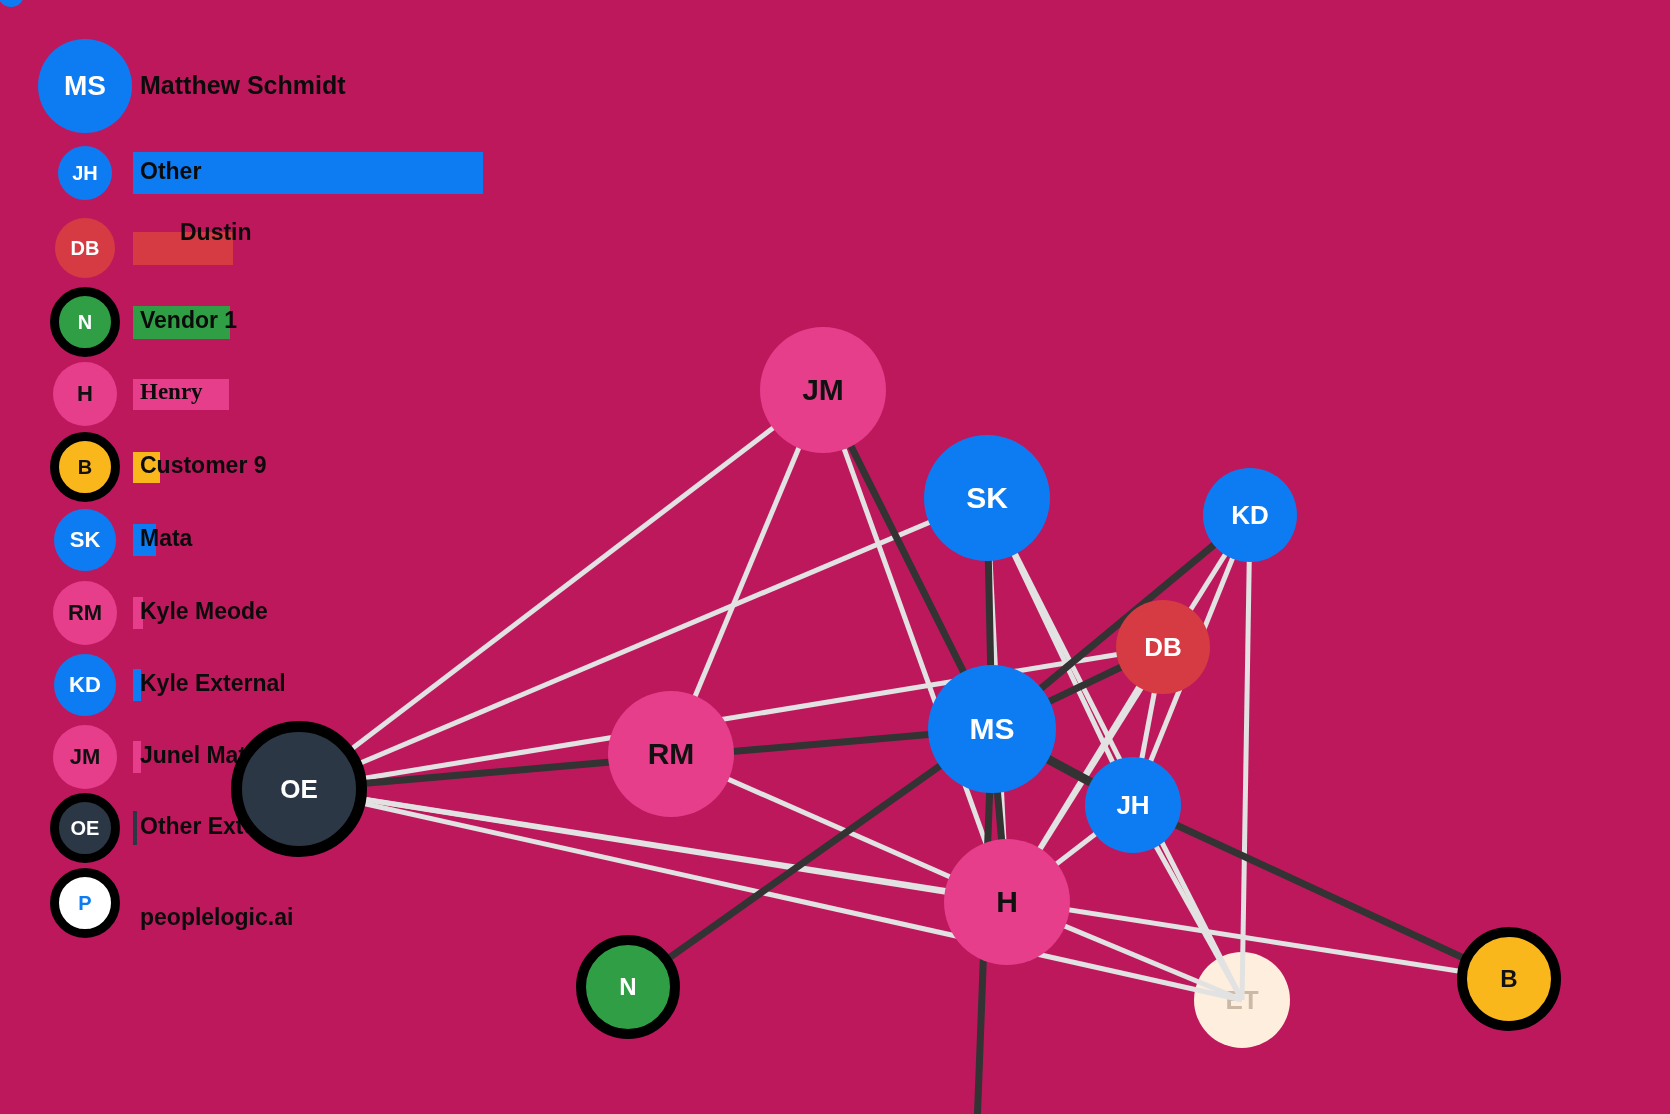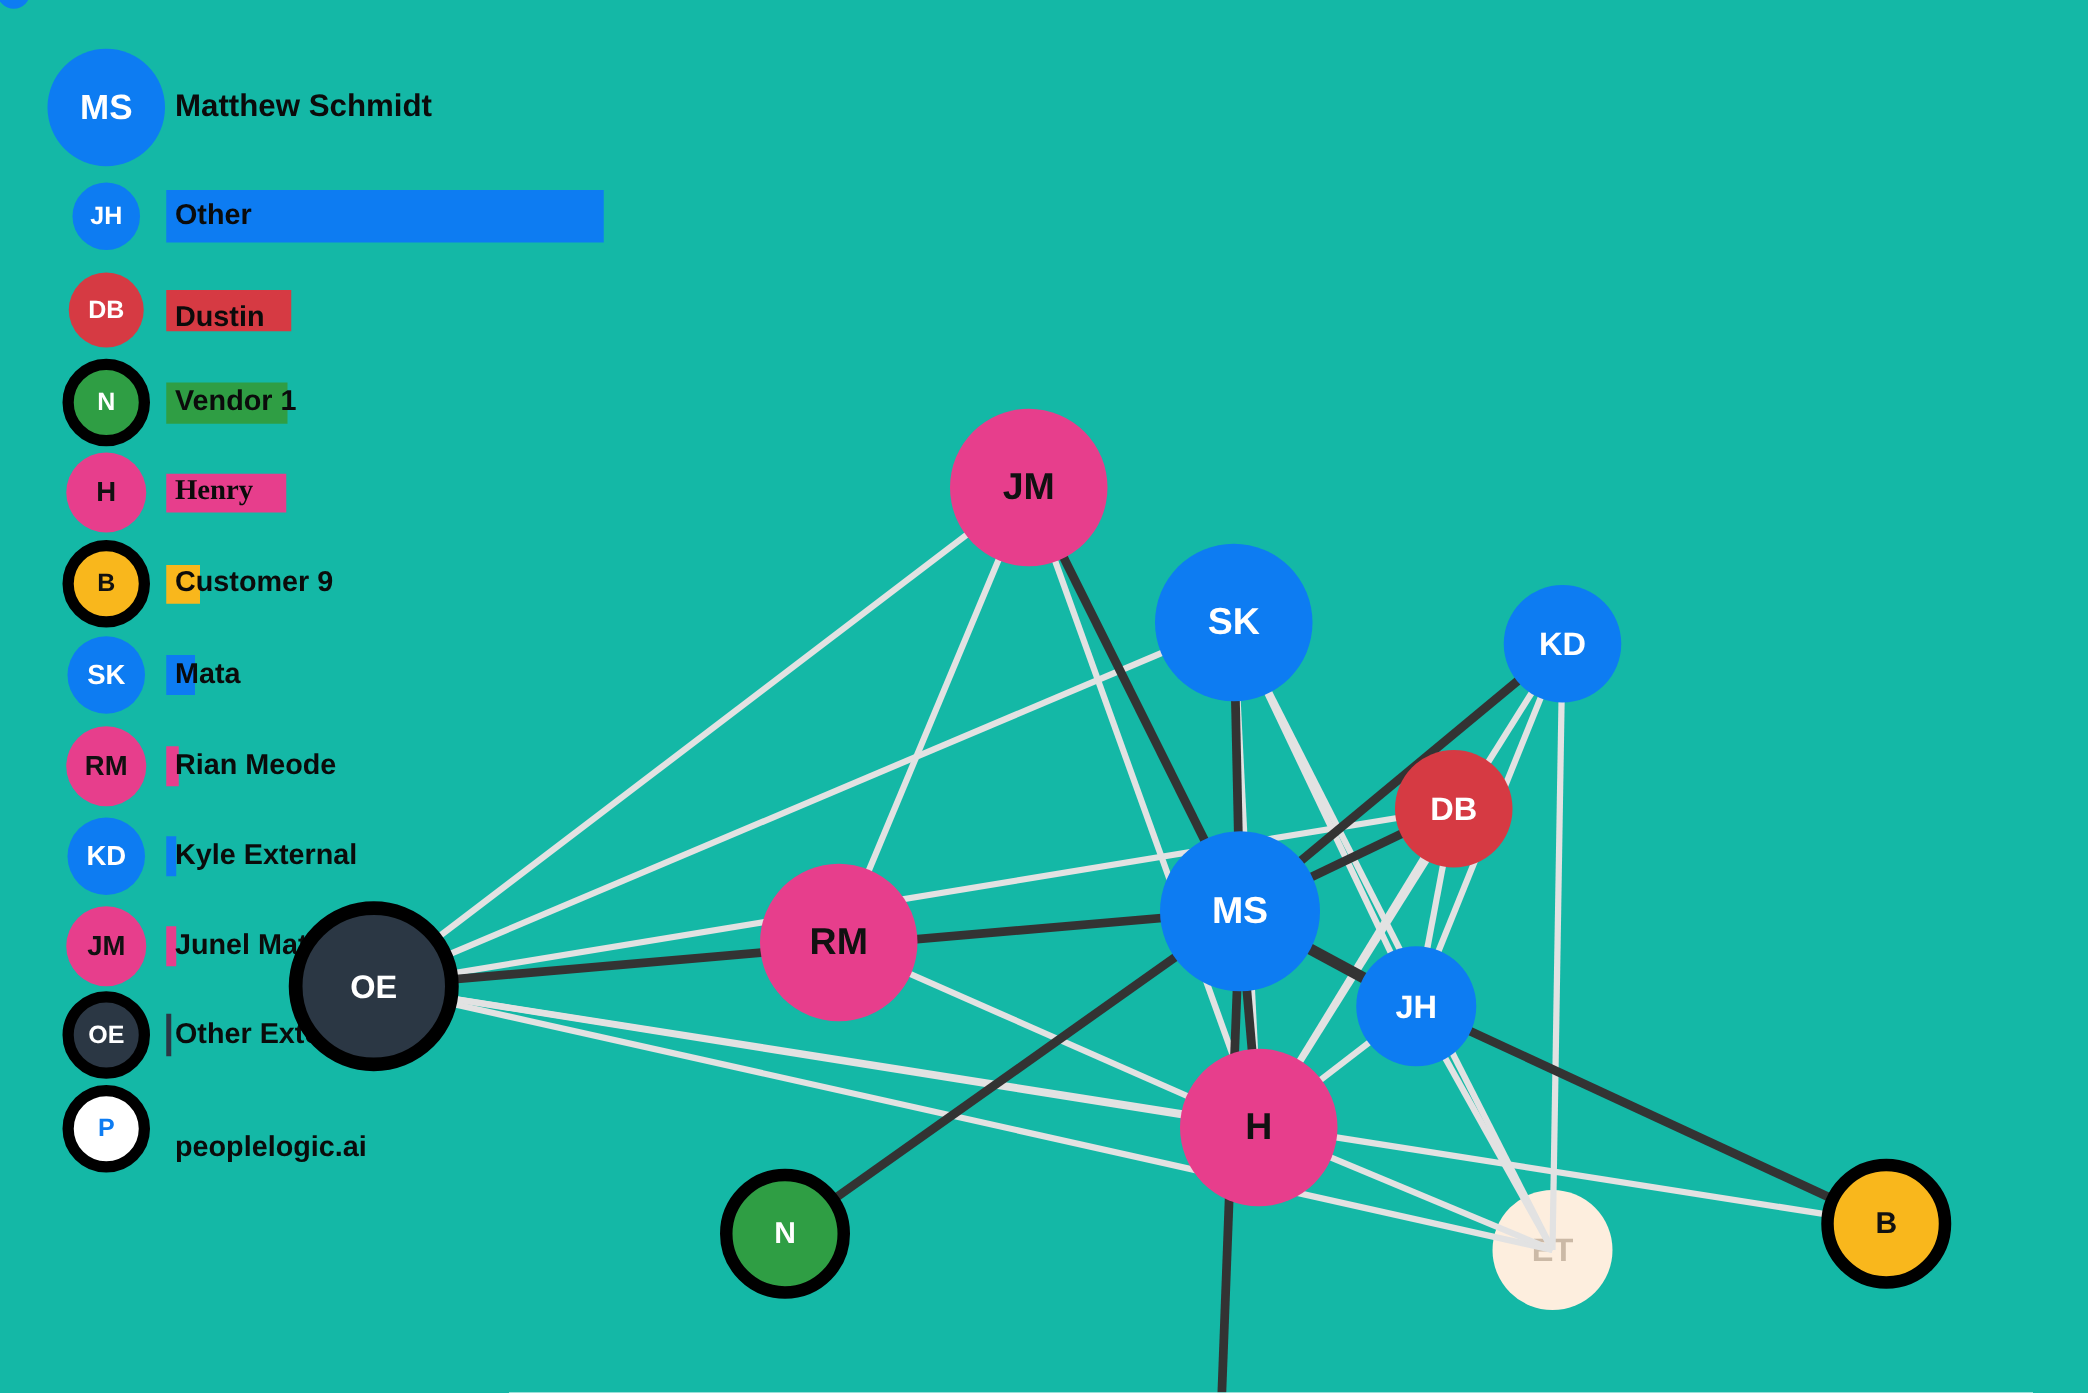--- a/index.html
+++ b/index.html
@@ -1,16 +1,16 @@
 <!DOCTYPE html>
 <html><head>
 <meta charset="utf-8">
 <style>
   html,body{margin:0;padding:0;background:#fff;}
-  #stage{position:relative;width:1670px;height:1114px;overflow:hidden;background:#14b8a6;
+  #stage{position:relative;width:1670px;height:1114px;overflow:hidden;background:#be185d;
          font-family:"Liberation Sans",sans-serif;}
   
   #legend{position:absolute;left:0;top:0;width:520px;height:1114px;z-index:1;}
   .legend-row{position:absolute;left:0;width:520px;}
   .avatar{position:absolute;border-radius:50%;text-align:center;font-weight:bold;
           box-sizing:content-box;}
   .legend-bar{position:absolute;}
   .legend-name{position:absolute;left:140px;font-weight:bold;color:#0b0b0b;white-space:nowrap;}
   
   #edges{position:absolute;left:0;top:0;z-index:3;}
@@ -30,21 +30,21 @@
         <span class="legend-name" style="top: 71px; font-size: 25px;">Matthew Schmidt</span>
       </div>
       <div class="legend-row" style="top: 0px;">
         <div class="avatar" style="left: 58px; top: 146px; width: 54px; height: 54px; background: rgb(13, 124, 242); color: rgb(255, 255, 255); line-height: 54px; font-size: 20px;"><span>JH</span></div>
         <div class="legend-bar" style="left: 133px; top: 152px; width: 350px; height: 42px; background: rgb(13, 124, 242);"></div>
         <span class="legend-name" style="top: 158px; font-size: 23px;">Other</span>
       </div>
       <div class="legend-row" style="top: 0px;">
         <div class="avatar" style="left: 55px; top: 218px; width: 60px; height: 60px; background: rgb(214, 58, 67); color: rgb(255, 255, 255); line-height: 60px; font-size: 20px;"><span>DB</span></div>
         <div class="legend-bar" style="left: 133px; top: 231.5px; width: 100px; height: 33px; background: rgb(214, 58, 67);"></div>
-        <span class="legend-name" style="top: 240px; font-size: 23px;">Dustin</span>
+        <span class="legend-name" style="top: 219px; font-size: 23px; margin-left: 40px;">Dustin</span>
       </div>
       <div class="legend-row" style="top: 0px;">
         <div class="avatar" style="left: 50px; top: 287px; width: 52px; height: 52px; background: rgb(47, 158, 68); color: rgb(255, 255, 255); line-height: 52px; font-size: 20px; border: 9px solid rgb(0, 0, 0);"><span>N</span></div>
         <div class="legend-bar" style="left: 133px; top: 305.5px; width: 97px; height: 33px; background: rgb(47, 158, 68);"></div>
         <span class="legend-name" style="top: 307px; font-size: 23px;">Vendor 1</span>
       </div>
       <div class="legend-row" style="top: 0px;">
         <div class="avatar" style="left: 53px; top: 362px; width: 64px; height: 64px; background: rgb(231, 62, 140); color: rgb(17, 17, 17); line-height: 64px; font-size: 22px;"><span>H</span></div>
         <div class="legend-bar" style="left: 133px; top: 378.5px; width: 96px; height: 31px; background: rgb(231, 62, 140);"></div>
         <span class="legend-name" style="top: 379px; font-size: 23px; font-family: Liberation Serif, serif;">Henry</span>
@@ -55,21 +55,21 @@
         <span class="legend-name" style="top: 452px; font-size: 23px;">Customer 9</span>
       </div>
       <div class="legend-row" style="top: 0px;">
         <div class="avatar" style="left: 54px; top: 509px; width: 62px; height: 62px; background: rgb(13, 124, 242); color: rgb(255, 255, 255); line-height: 62px; font-size: 22px;"><span>SK</span></div>
         <div class="legend-bar" style="left: 133px; top: 524px; width: 23px; height: 32px; background: rgb(13, 124, 242);"></div>
         <span class="legend-name" style="top: 525px; font-size: 23px;">Mata</span>
       </div>
       <div class="legend-row" style="top: 0px;">
         <div class="avatar" style="left: 53px; top: 581px; width: 64px; height: 64px; background: rgb(231, 62, 140); color: rgb(17, 17, 17); line-height: 64px; font-size: 22px;"><span>RM</span></div>
         <div class="legend-bar" style="left: 133px; top: 597px; width: 10px; height: 32px; background: rgb(231, 62, 140);"></div>
-        <span class="legend-name" style="top: 598px; font-size: 23px;">Rian Meode</span>
+        <span class="legend-name" style="top: 598px; font-size: 23px;">Kyle Meode</span>
       </div>
       <div class="legend-row" style="top: 0px;">
         <div class="avatar" style="left: 54px; top: 654px; width: 62px; height: 62px; background: rgb(13, 124, 242); color: rgb(255, 255, 255); line-height: 62px; font-size: 22px;"><span>KD</span></div>
         <div class="legend-bar" style="left: 133px; top: 669px; width: 8px; height: 32px; background: rgb(13, 124, 242);"></div>
         <span class="legend-name" style="top: 670px; font-size: 23px;">Kyle External</span>
       </div>
       <div class="legend-row" style="top: 0px;">
         <div class="avatar" style="left: 53px; top: 725px; width: 64px; height: 64px; background: rgb(231, 62, 140); color: rgb(17, 17, 17); line-height: 64px; font-size: 22px;"><span>JM</span></div>
         <div class="legend-bar" style="left: 133px; top: 741px; width: 8px; height: 32px; background: rgb(231, 62, 140);"></div>
         <span class="legend-name" style="top: 742px; font-size: 23px;">Junel Mata</span>

